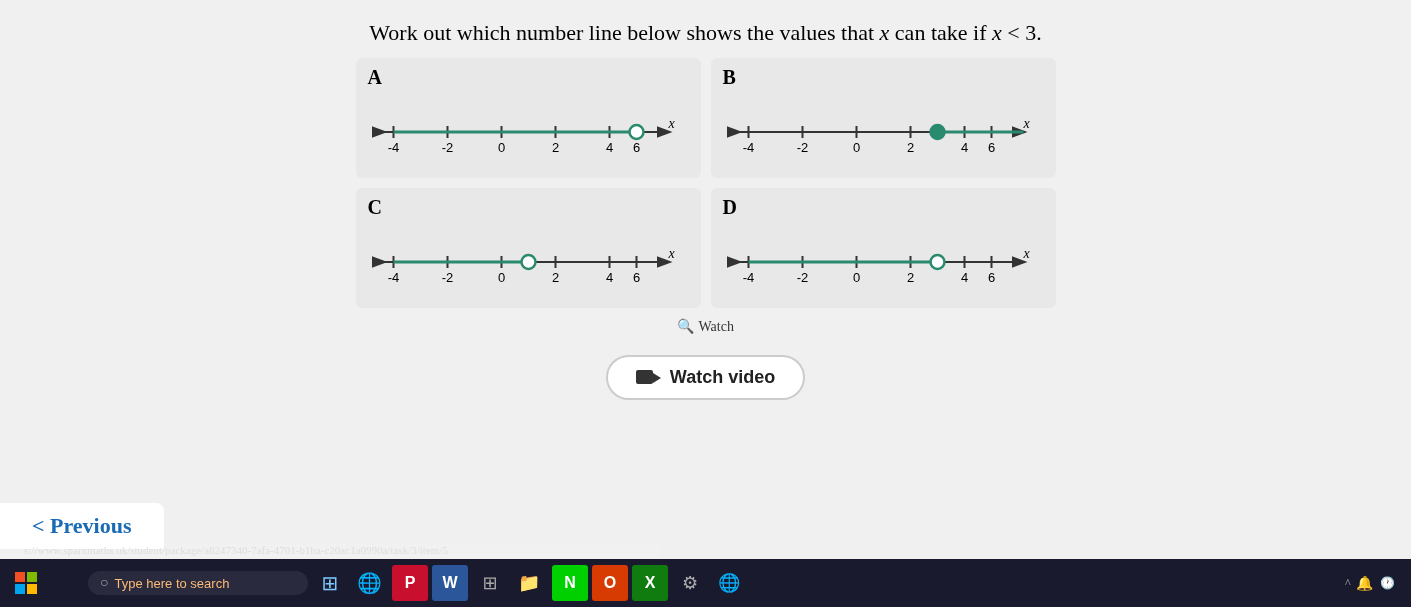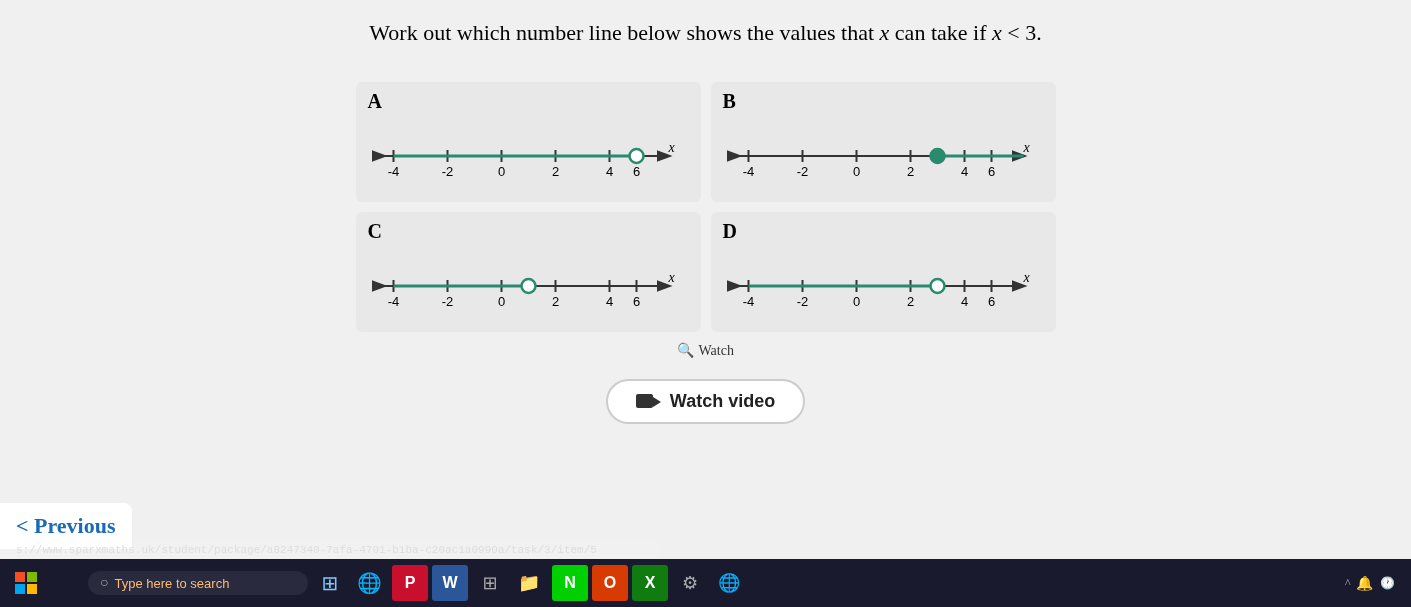--- a/index.html
+++ b/index.html
@@ -18,21 +18,21 @@
       width: 1411px;
       height: 530px;
       padding: 20px 40px;
       position: relative;
     }
 
     .question-title {
       text-align: center;
       font-size: 22px;
       font-weight: normal;
-      margin-bottom: 36px;
+      margin-bottom: 12px;
       font-family: 'Times New Roman', serif;
     }
 
     
     .options-grid {
       display: grid;
       grid-template-columns: 1fr 1fr;
       grid-template-rows: 1fr 1fr;
       gap: 10px;
       width: 700px;
@@ -144,39 +144,38 @@
       gap: 6px;
     }
 
     
     .previous-btn {
       position: absolute;
       bottom: 58px;
       left: 0;
       background: white;
       border-radius: 0 8px 0 0;
-      padding: 10px 16px;
+      padding: 10px 32px;
       font-size: 22px;
       font-weight: bold;
       color: #1a6bb5;
       cursor: pointer;
       border: none;
       font-family: 'Times New Roman', serif;
     }
 
     .url-bar {
       position: absolute;
       bottom: 49px;
       left: 0;
       background: rgba(255,255,255,0.1);
       color: #ddd;
       font-size: 11px;
-      padding: 2px 16px;
+      padding: 2px 24px;
       width: 660px;
-      font-family: Liberation Mono, monospace;
     }
 
     .taskbar-start {
       width: 36px;
       height: 36px;
       display: flex;
       align-items: center;
       justify-content: center;
     }
   </style>

